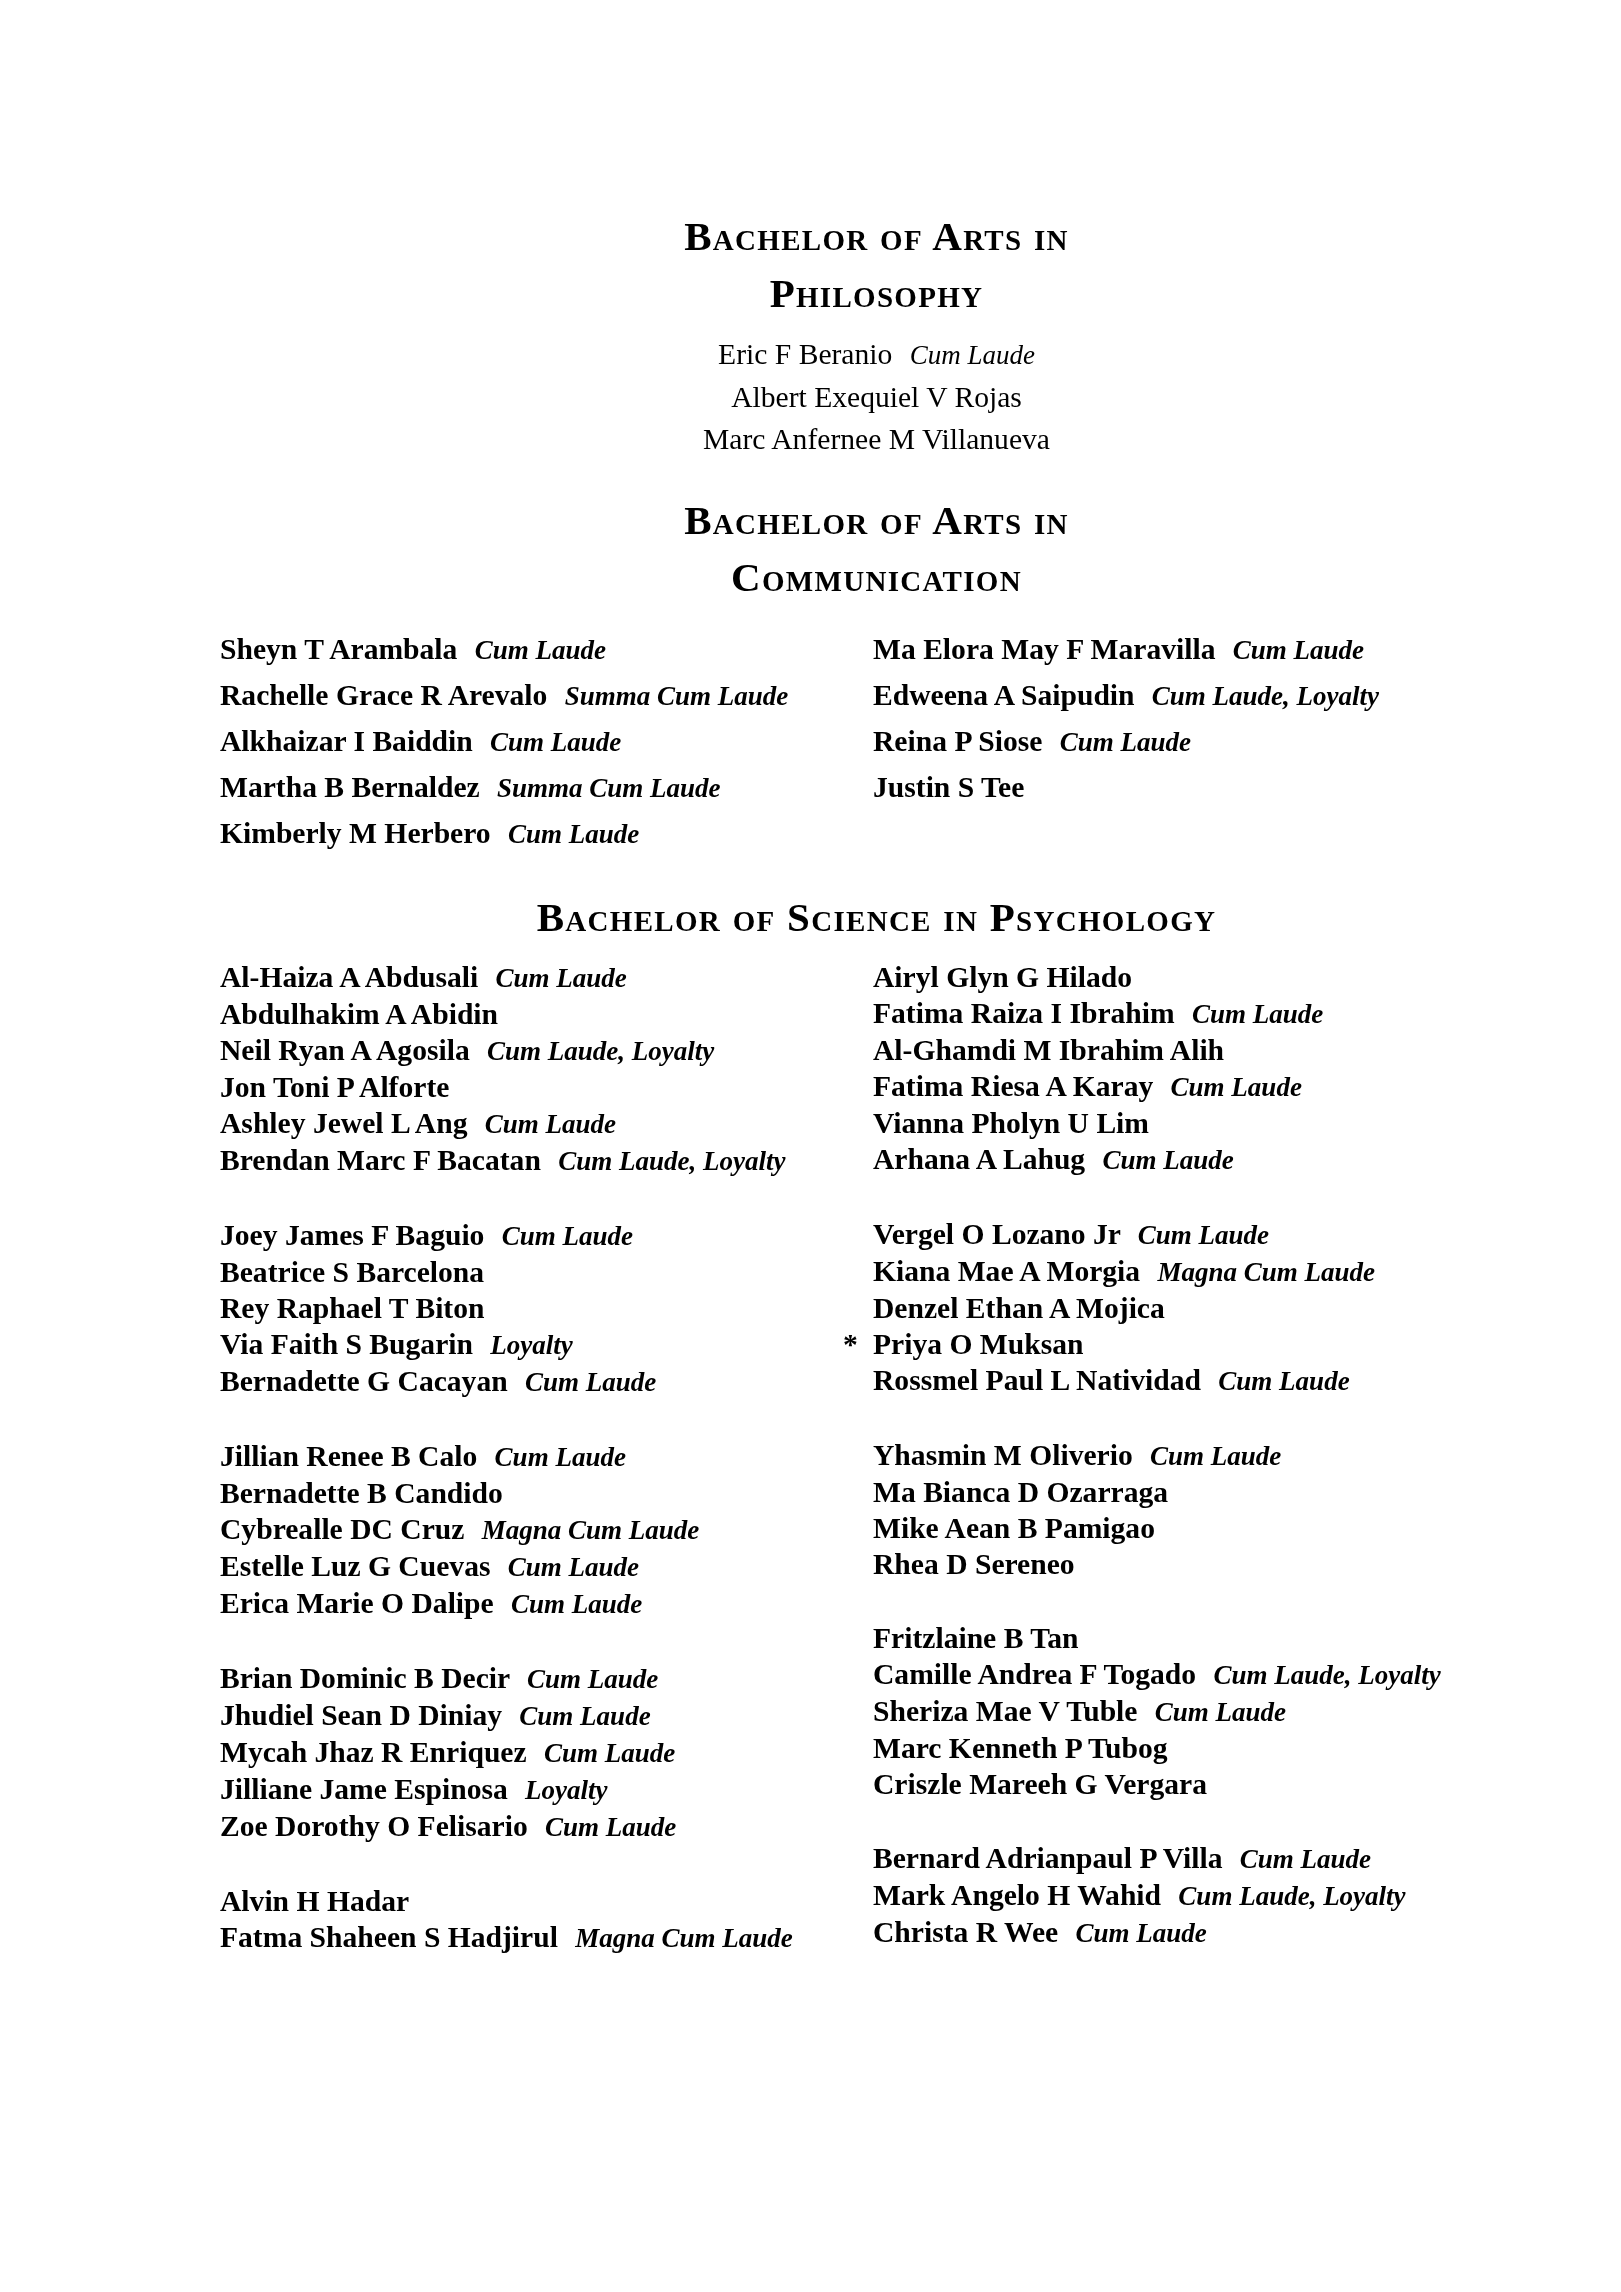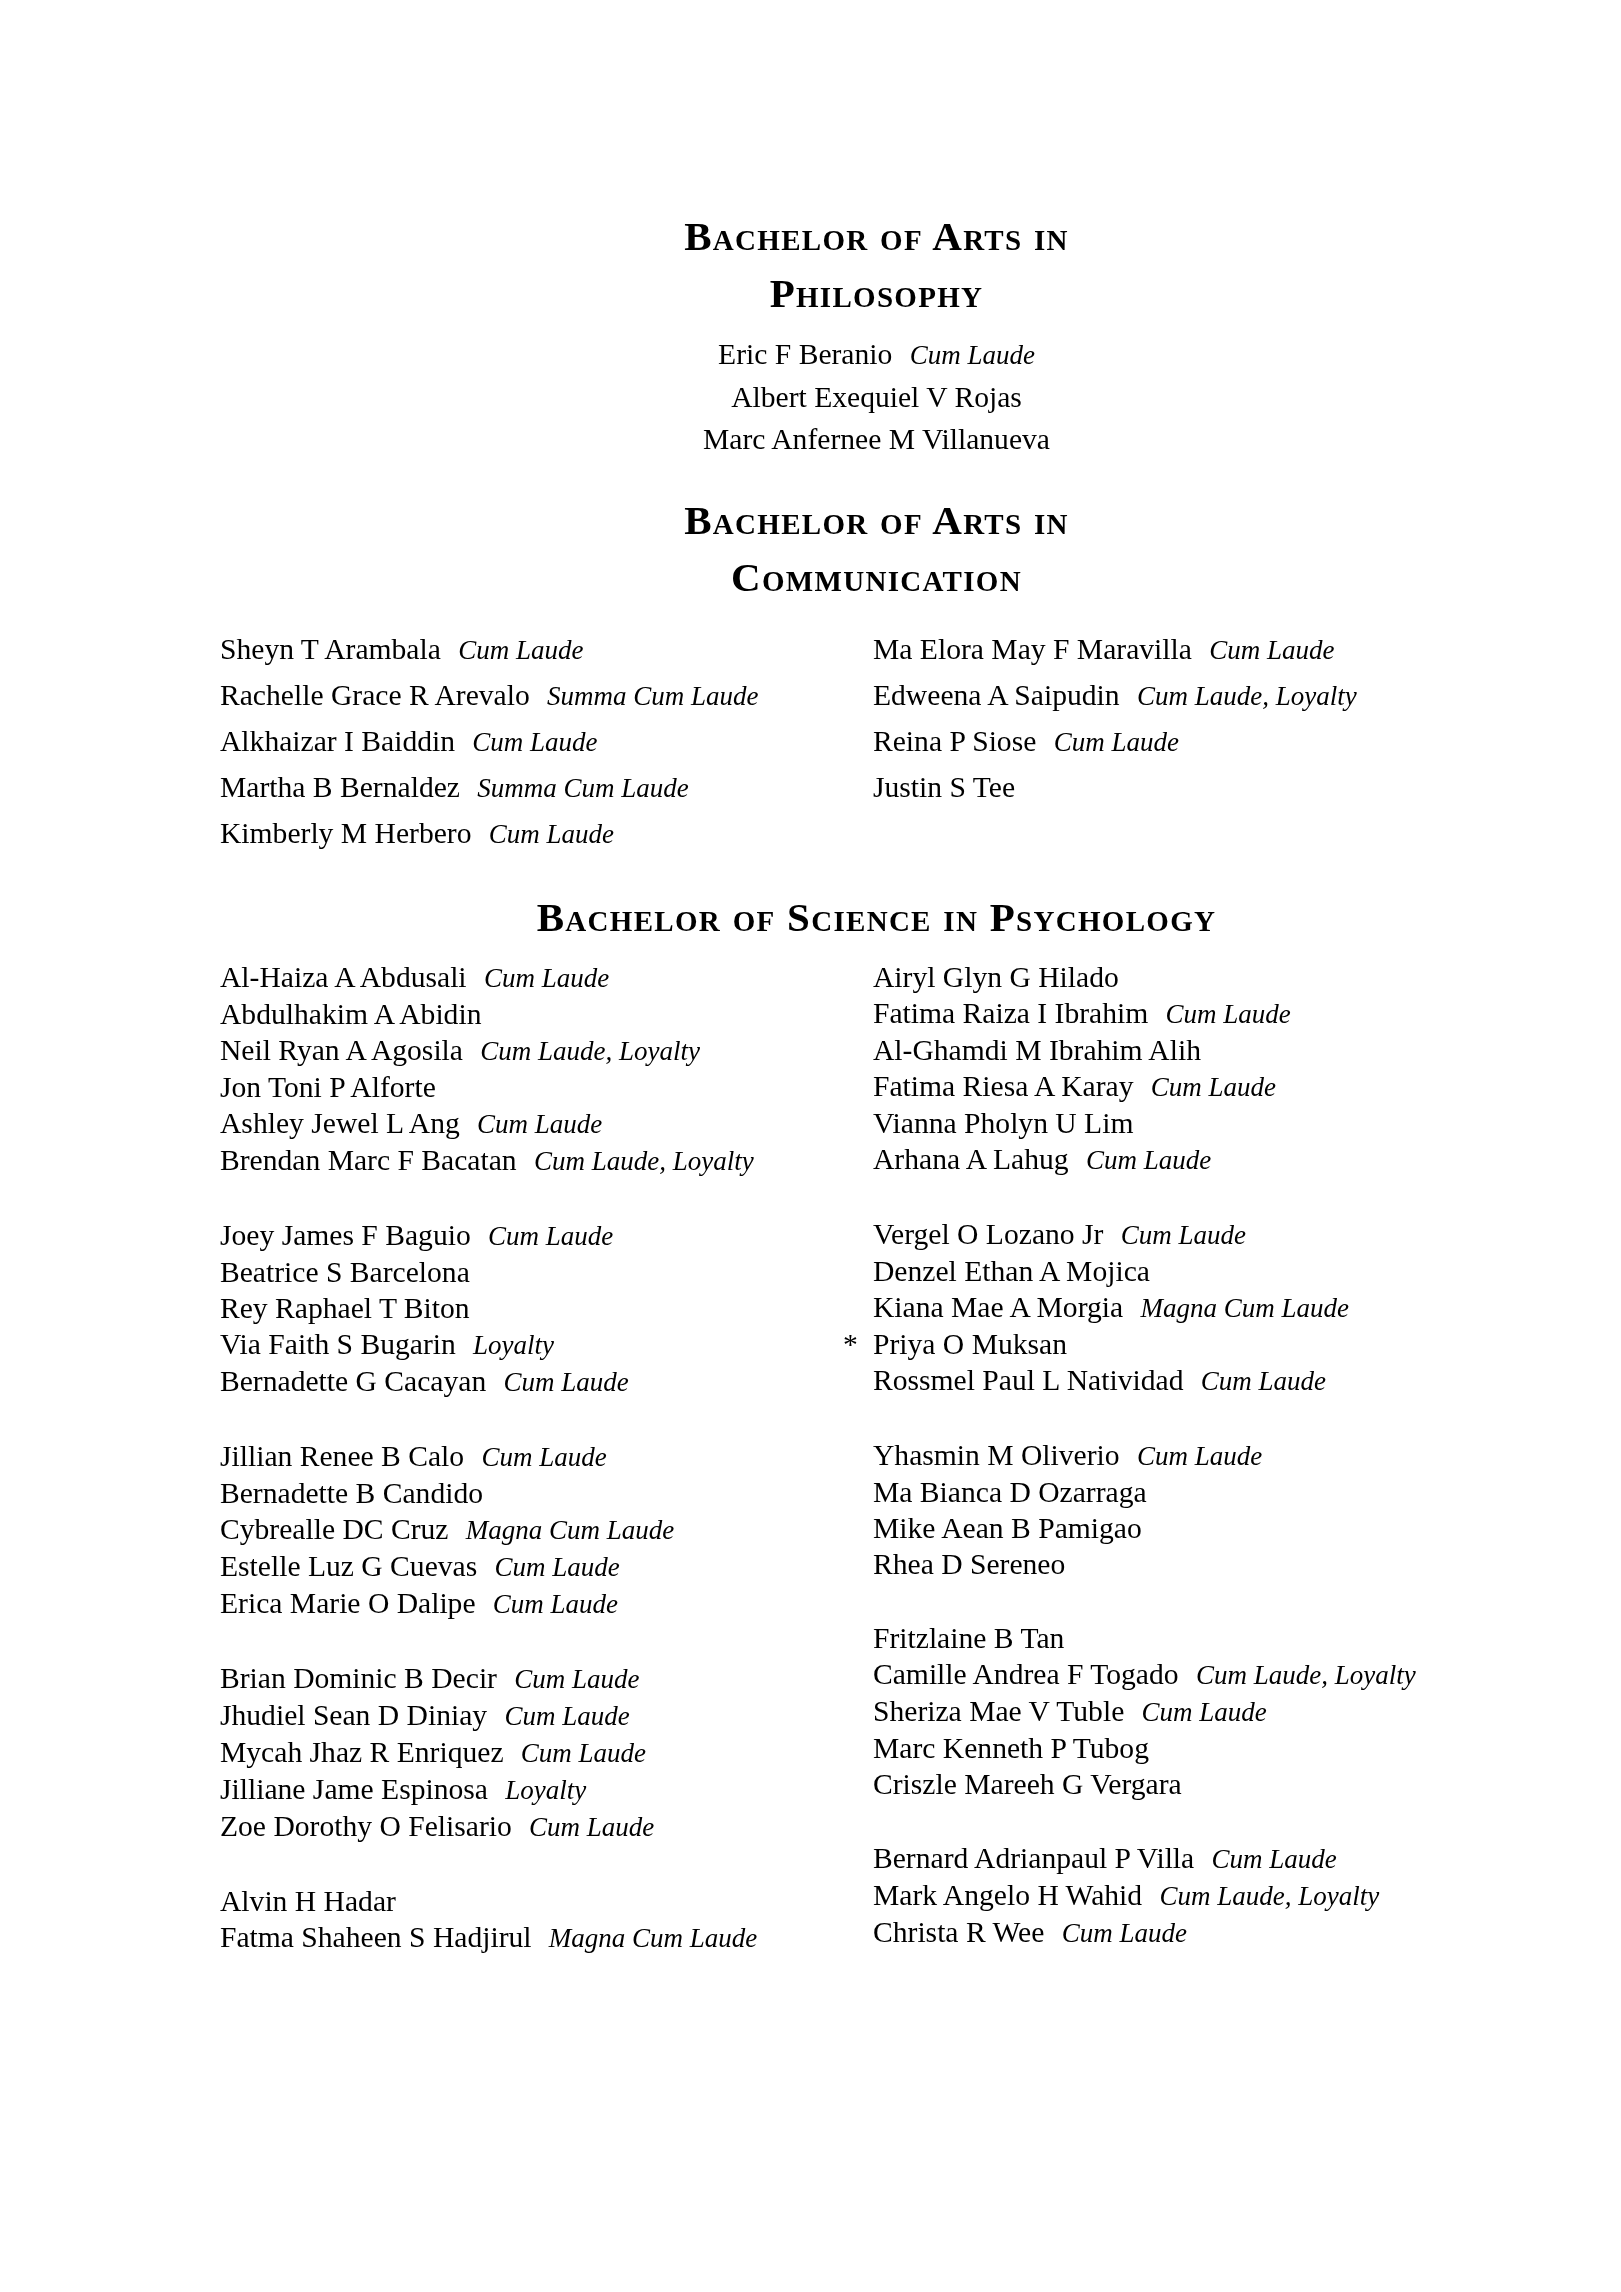--- a/index.html
+++ b/index.html
@@ -30,21 +30,21 @@
     text-align: center;
   }
   .title-line { display: block; }
   .sec-1 .section-title { margin-bottom: 10.7px; }
   .sec-2 { margin-top: 32px; }
   .sec-2 .section-title { margin-bottom: 21.5px; }
   .sec-3 { margin-top: 32px; }
   .sec-3 .section-title { margin-bottom: 12.5px; }
   .center-list { text-align: center; }
   .center-list .name-row { line-height: 42px; }
-  .two-col { display: flex; align-items: flex-start; }
+  .two-col { display: flex; align-items: flex-start; font-weight: bold; }
   .col { flex: 0 0 653px; width: 653px; }
   .col-right { flex: 1 1 auto; }
   .name-row {
     position: relative;
     font-size: 29.6px;
     line-height: 36px;
     white-space: nowrap;
   }
   .sec-2 .name-row { line-height: 45px; }
   .gname { }
@@ -314,29 +314,29 @@
   </div>
           </div>
         <div class="group">
             <div class="name-row">
     
     <span class="gname">Vergel O Lozano Jr</span>
     <span class="honors">Cum Laude</span>
   </div>
             <div class="name-row">
     
-    <span class="gname">Denzel Ethan A Mojica</span>
-    
-  </div>
-            <div class="name-row">
-    
     <span class="gname">Kiana Mae A Morgia</span>
     <span class="honors">Magna Cum Laude</span>
   </div>
             <div class="name-row">
+    
+    <span class="gname">Denzel Ethan A Mojica</span>
+    
+  </div>
+            <div class="name-row">
     <span class="prefix">*</span>
     <span class="gname">Priya O Muksan</span>
     
   </div>
             <div class="name-row">
     
     <span class="gname">Rossmel Paul L Natividad</span>
     <span class="honors">Cum Laude</span>
   </div>
           </div>

